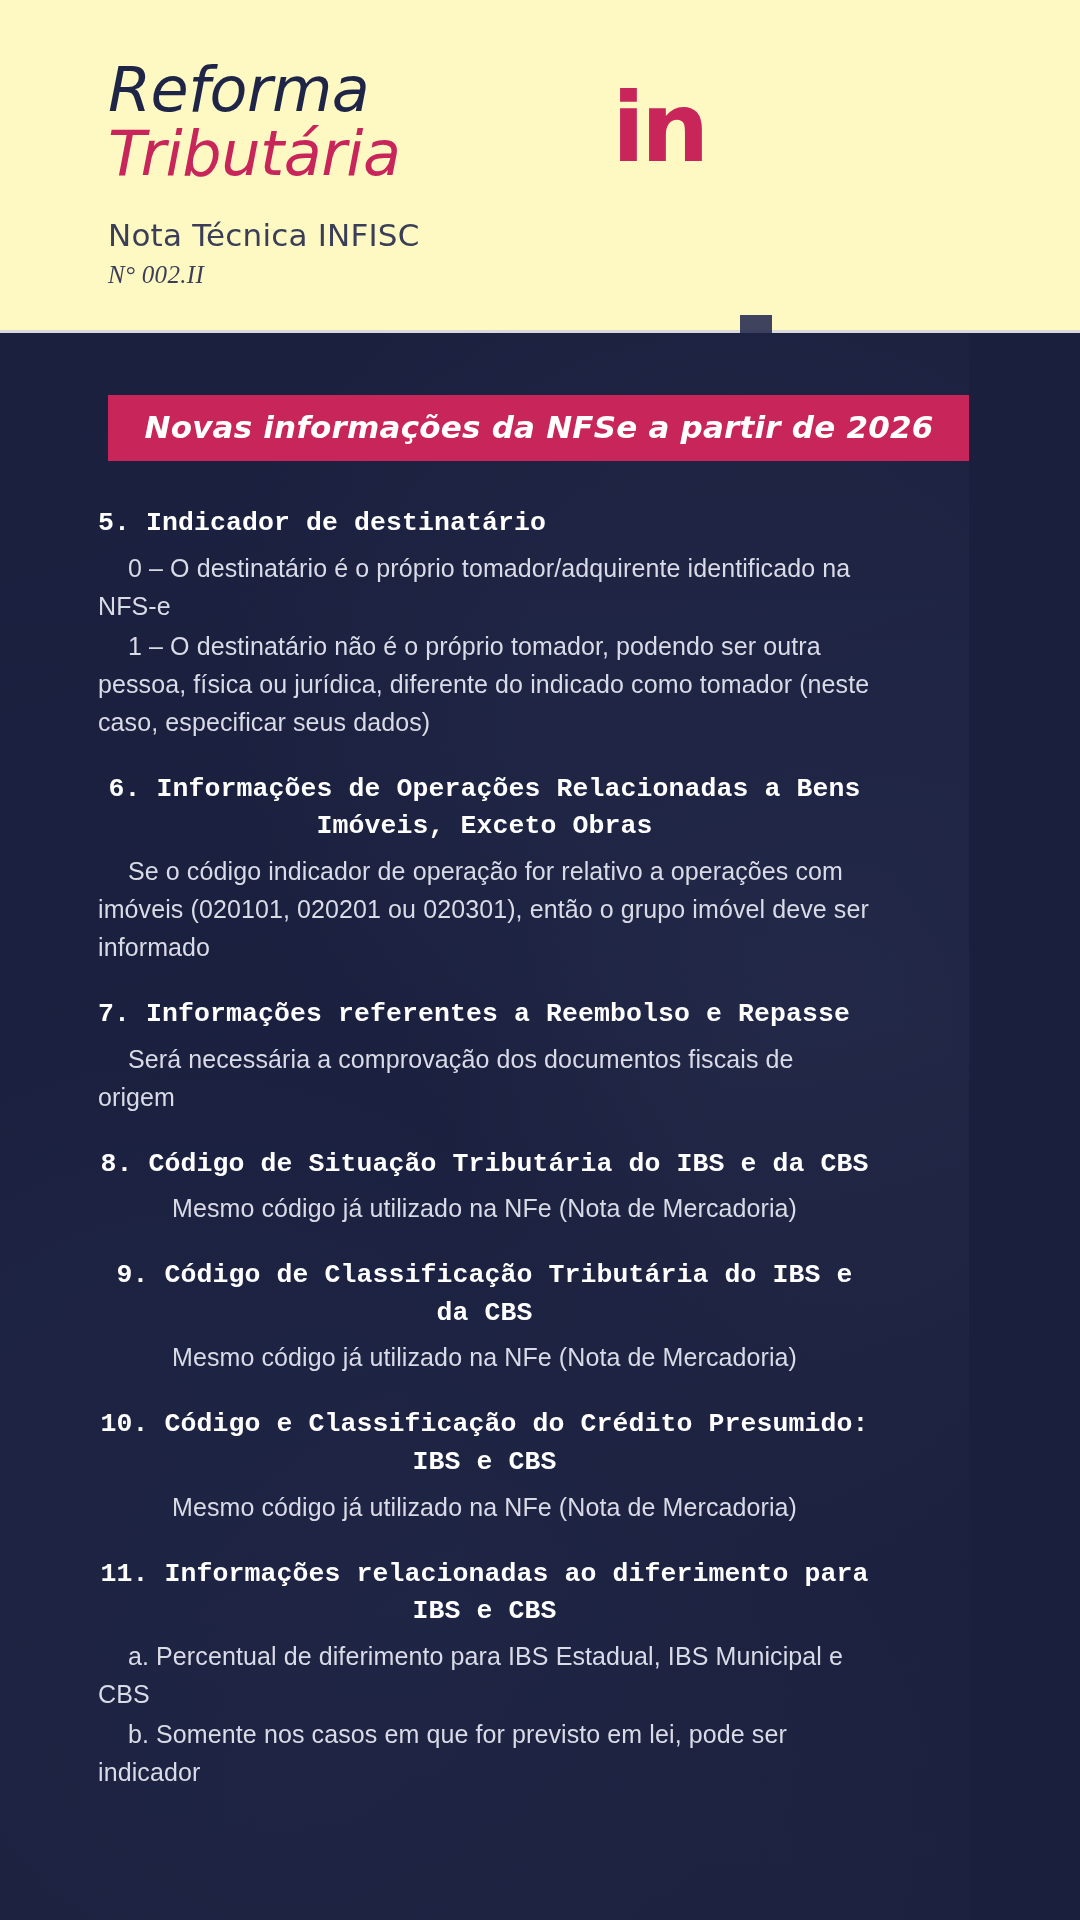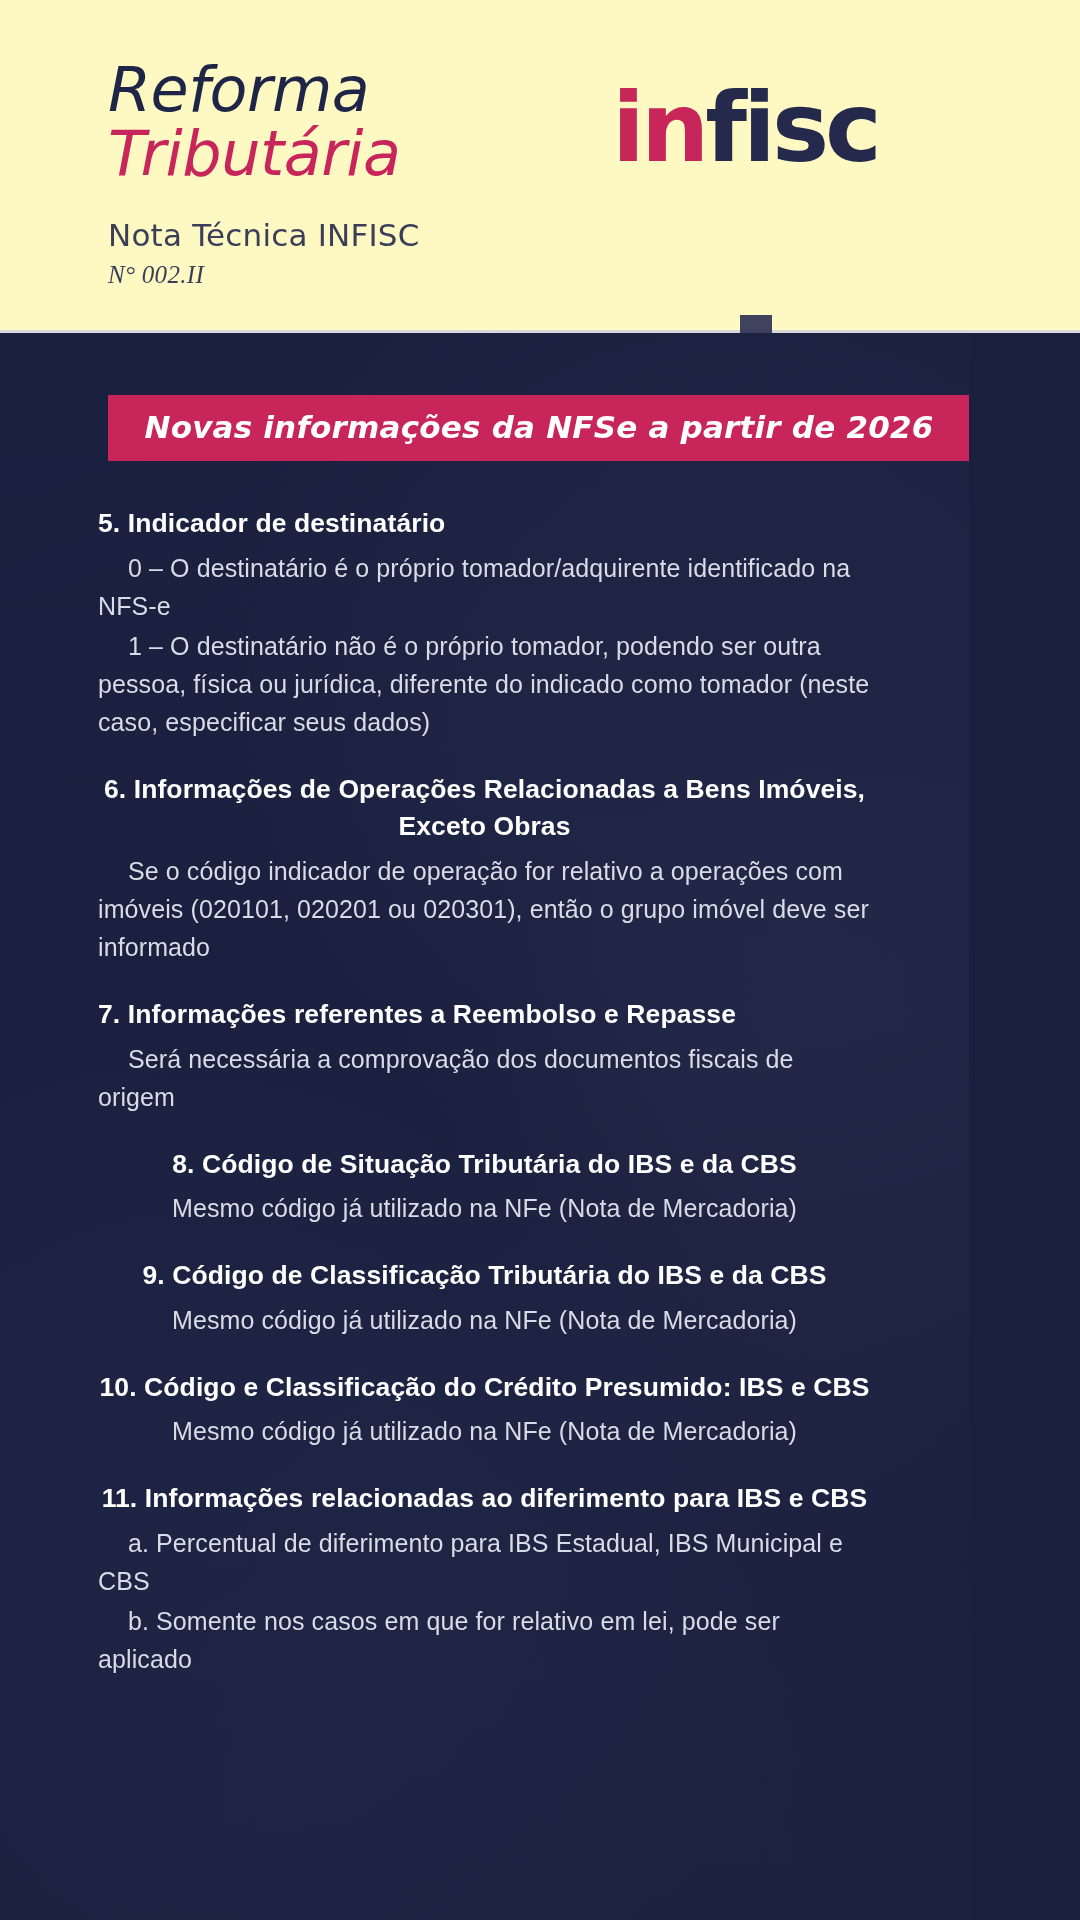--- a/index.html
+++ b/index.html
@@ -121,21 +121,21 @@
     font-weight:700;
     font-size:31px;
     color:#ffffff;
     letter-spacing:0.2px;
   }
 
   
   .items { margin:44px 98px 0 98px; }
   .item { margin-bottom:30px; }
   .item-head {
-    font-family:Liberation Sans, sans-serif;
+    font-family:Liberation Mono, monospace;
     font-weight:700;
     font-size:26.5px;
     color:#ffffff;
     line-height:1.42;
     letter-spacing:0.1px;
   }
   .item-body {
     margin-top:6px;
     font-family:Liberation Sans, sans-serif;
     font-weight:400;
@@ -157,21 +157,20 @@
     <div class="brand-title">
       <span class="line1">Reforma</span>
       <span class="line2">Tributária</span>
     </div>
     <div class="nota">Nota Técnica INFISC</div>
     <div class="nota-num">N° 002.II</div>
   </div>
 
   <div class="logo">
     <span class="l-in">in</span>
-    <span class="l-fisc">fisc</span>
   </div>
 
   <div class="header-bottom-line"></div>
   <div class="header-tab"></div>
 </div>
 
 <div class="content">
   <div class="photo"></div>
 
   <div class="content-inner">
@@ -208,18 +207,18 @@
       </div>
 
       <div class="item center">
         <div class="item-head">10. Código e Classificação do Crédito Presumido: IBS e CBS</div>
         <div class="item-body">Mesmo código já utilizado na NFe (Nota de Mercadoria)</div>
       </div>
 
       <div class="item">
         <div class="item-head" style="text-align:center;">11. Informações relacionadas ao diferimento para IBS e CBS</div>
         <div class="item-body">a. Percentual de diferimento para IBS Estadual, IBS Municipal e CBS</div>
-        <div class="item-body">b. Somente nos casos em que for relativo em lei, pode ser aplicado</div>
+        <div class="item-body">b. Somente nos casos em que for previsto em lei, pode ser indicador</div>
       </div>
 
     </div>
   </div>
 </div>
 
 </body></html>

